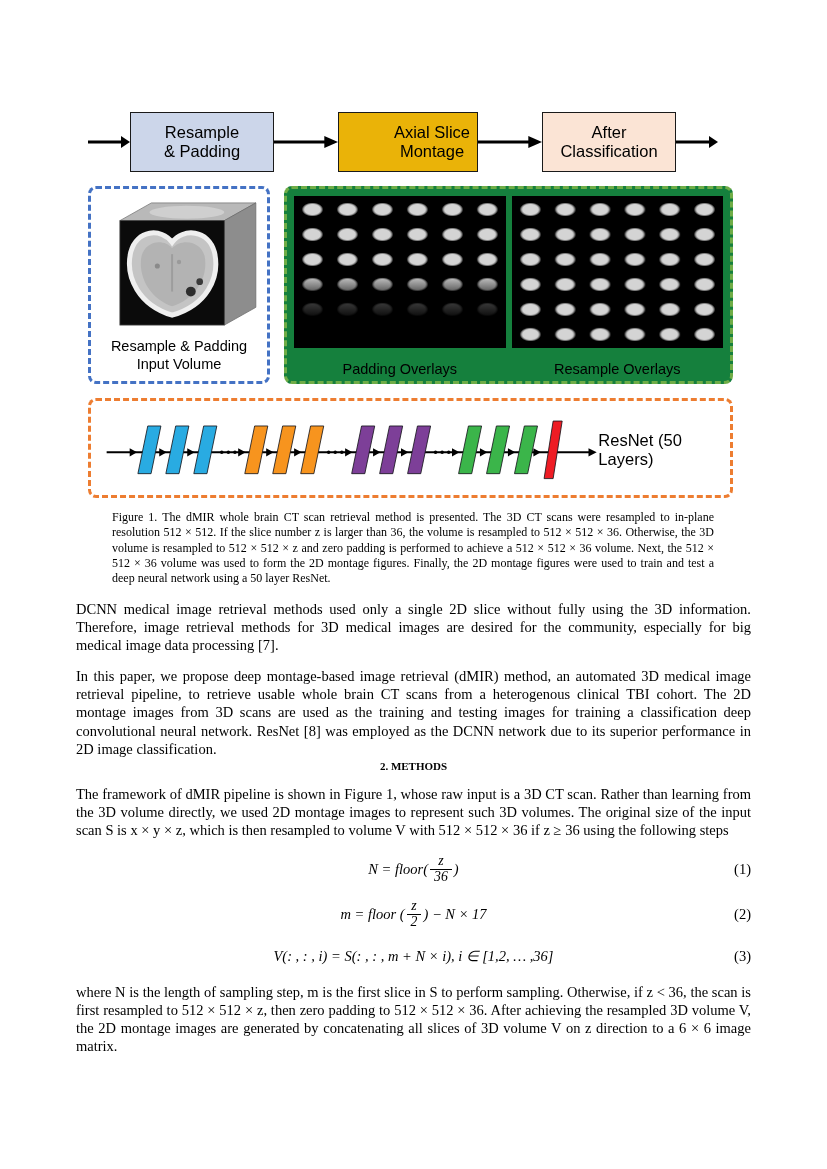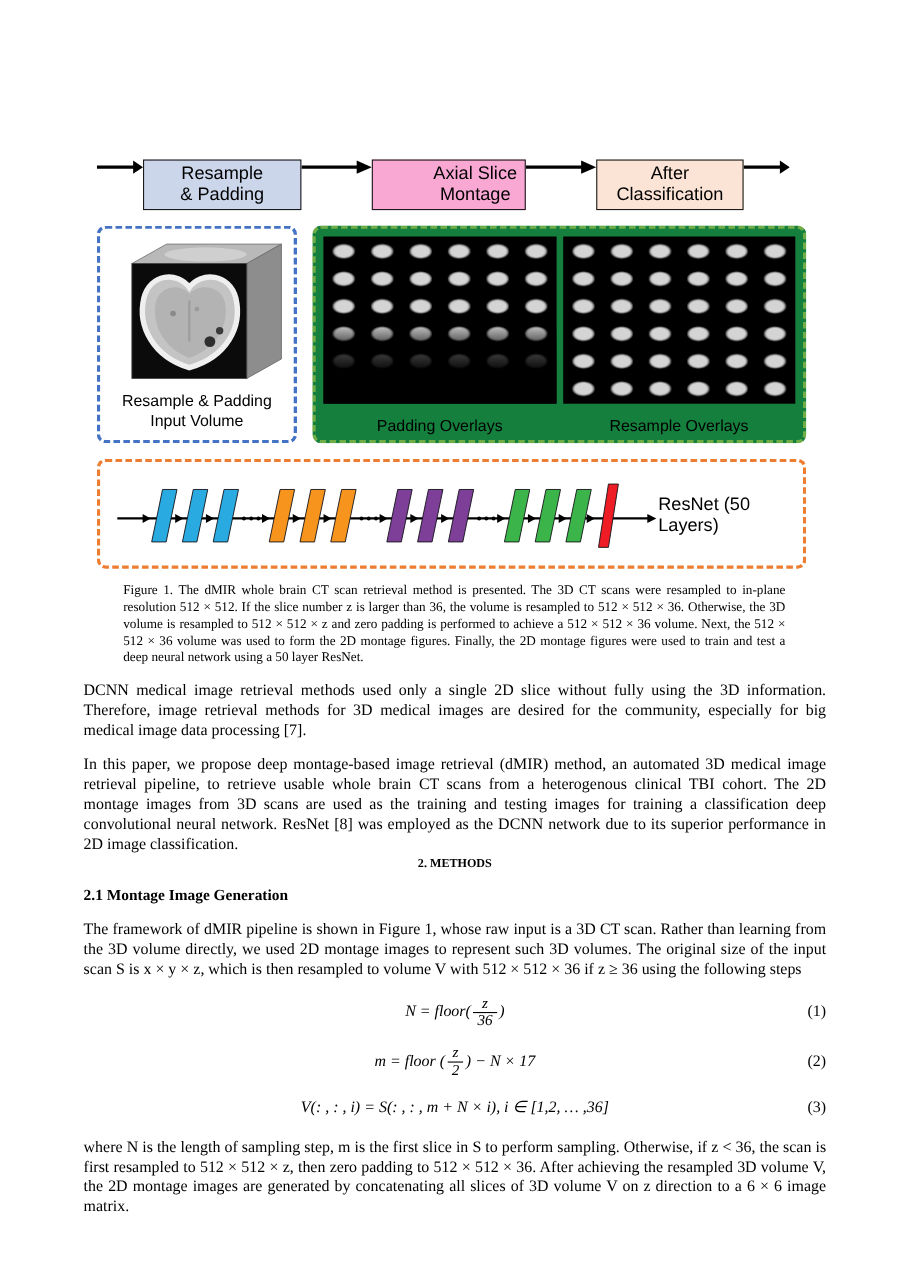--- a/index.html
+++ b/index.html
@@ -16,29 +16,29 @@
 
   
   .figure-wrap { width:645px; margin-left:88px; }
 
   .flow-row { display:flex; align-items:center; }
   .arrow-svg { display:block; flex:none; }
   .arrow-sm { width:42px; height:14px; }
   .arrow-lg { width:64px; height:14px; }
   .flow-box {
     flex:none;
-    height:46px;
+    height:60px;
     border:1.6px solid #1a1a1a;
     display:flex; align-items:center; justify-content:center;
     font-family:"Liberation Sans", sans-serif;
-    font-size:16.5px; line-height:1.18; text-align:center;margin-top:33px;
+    font-size:16.5px; line-height:1.18; text-align:center;
   }
   .flow-box span { white-space:pre-line; }
   .fb1 { width:144px; background:#ccd6ea; }
-  .fb2 { width:140px; background:#f9a8d4;padding-left:48px; }
+  .fb2 { width:140px; background:#eab308;padding-left:48px; }
   .fb3 { width:134px; background:#fbe4d5; }
 
   .panels-row { display:flex; margin-top:14px; gap:14px; }
   .input-panel {
     width:182px; height:198px;
     border:3px dashed #4472c4; border-radius:8px;
     display:flex; flex-direction:column; align-items:center; justify-content:space-between;
     padding:8px 4px 8px 4px; background:#fff;
   }
   .input-panel .panel-label {
@@ -243,21 +243,20 @@
 
     <div class="caption">Figure 1. The dMIR whole brain CT scan retrieval method is presented. The 3D CT scans were resampled to in-plane resolution 512 × 512. If the slice number z is larger than 36, the volume is resampled to 512 × 512 × 36. Otherwise, the 3D volume is resampled to 512 × 512 × z and zero padding is performed to achieve a 512 × 512 × 36 volume. Next, the 512 × 512 × 36 volume was used to form the 2D montage figures. Finally, the 2D montage figures were used to train and test a deep neural network using a 50 layer ResNet.</div>
 
   </div>
 
   <div class="bodytext">
     <p>DCNN medical image retrieval methods used only a single 2D slice without fully using the 3D information. Therefore, image retrieval methods for 3D medical images are desired for the community, especially for big medical image data processing [7].</p>
     <p>In this paper, we propose deep montage-based image retrieval (dMIR) method, an automated 3D medical image retrieval pipeline, to retrieve usable whole brain CT scans from a heterogenous clinical TBI cohort. The 2D montage images from 3D scans are used as the training and testing images for training a classification deep convolutional neural network. ResNet [8] was employed as the DCNN network due to its superior performance in 2D image classification.</p>
 
     <div class="sec-heading">2.  METHODS</div>
-    <div class="subsec-heading">2.1  Montage Image Generation</div>
 
     <p>The framework of dMIR pipeline is shown in Figure 1, whose raw input is a 3D CT scan. Rather than learning from the 3D volume directly, we used 2D montage images to represent such 3D volumes. The original size of the input scan S is x × y × z, which is then resampled to volume V with 512 × 512 × 36 if z ≥ 36 using the following steps</p>
 
     <div class="eq-row">
       <span>N  =  floor(</span>
         <span class="frac">
           <span class="fr-num">z</span>
           <span class="fr-den">36</span>
         </span>
         <span>)</span>

